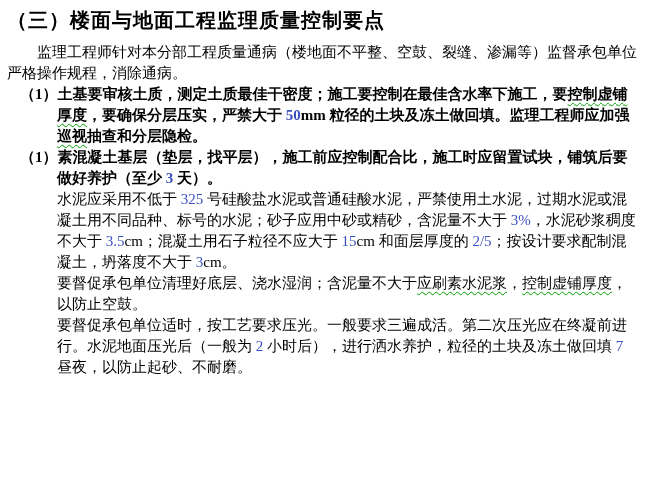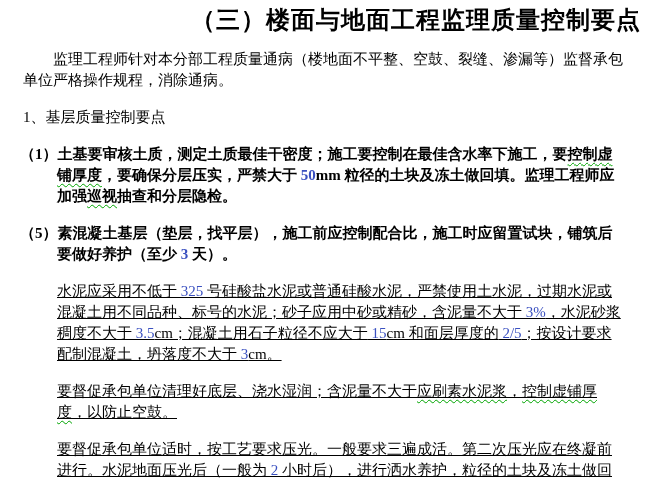--- a/index.html
+++ b/index.html
@@ -13,56 +13,55 @@
     overflow: hidden;
     font-family: "Liberation Serif", "DejaVu Serif", serif;
     font-size: 15px;
     line-height: 21px;
     color: #000000;
   }
   .doc {
     padding: 5px 10px 0 7px;
   }
   .doc-title {
-    text-align: right;
+    text-align: left;
     font-weight: bold;
-    font-size: 24px;
+    font-size: 20px;
     line-height: 26px;
     margin: 2px 0 9px 0;
     letter-spacing: 1px;
   }
-  .blk { margin: 16px; }
+  .blk { margin: 0; }
   
   .para { text-indent: 2em; }
   
   .heading { }
   
   .item { margin-left: 50px; text-indent: -37px; font-weight: bold; }
   
-  .sub { margin-left: 50px; text-decoration: underline; }
+  .sub { margin-left: 50px; }
   .num {
     color: var(--num-color, #3a50c0);
     font-family: "Liberation Serif", serif;
   }
   .wavy {
     text-decoration: underline;
     text-decoration-style: wavy;
     text-decoration-color: var(--wavy-color, #00a400);
     text-decoration-thickness: 1px;
     text-underline-offset: 3px;
     text-decoration-skip-ink: none;
   }
 </style>
 </head>
 <body style="background: rgb(255, 255, 255); color: rgb(0, 0, 0);">
 
 <div class="doc">
   <div class="doc-title">（三）楼面与地面工程监理质量控制要点</div>
   <div>
       <div class="blk para"><span>监理工程师针对本分部工程质量通病（楼地面不平整、空鼓、裂缝、渗漏等）监督承包单位严格操作规程，消除通病。</span></div>
-      <div class="blk heading"><span>1、基层质量控制要点</span></div>
       <div class="blk item"><span>（1）土基要审核土质，测定土质最佳干密度；施工要控制在最佳含水率下施工，要</span><span class="wavy">控制虚铺厚度</span><span>，要确保分层压实，严禁大于</span><span class="num"> 50</span><span>mm 粒径的土块及冻土做回填。监理工程师应加强</span><span class="wavy">巡视</span><span>抽查和分层隐检。</span></div>
-      <div class="blk item"><span>（5）素混凝土基层（垫层，找平层），施工前应控制配合比，施工时应留置试块，铺筑后要做好养护（至少</span><span class="num"> 3 </span><span>天）。</span></div>
+      <div class="blk item"><span>（1）素混凝土基层（垫层，找平层），施工前应控制配合比，施工时应留置试块，铺筑后要做好养护（至少</span><span class="num"> 3 </span><span>天）。</span></div>
       <div class="blk sub"><span>水泥应采用不低于</span><span class="num"> 325 </span><span>号硅酸盐水泥或普通硅酸水泥，严禁使用土水泥，过期水泥或混凝土用不同品种、标号的水泥；砂子应用中砂或精砂，含泥量不大于</span><span class="num"> 3%</span><span>，水泥砂浆稠度不大于</span><span class="num"> 3.5</span><span>cm；混凝土用石子粒径不应大于</span><span class="num"> 15</span><span>cm 和面层厚度的</span><span class="num"> 2/5</span><span>；按设计要求配制混凝土，坍落度不大于</span><span class="num"> 3</span><span>cm。</span></div>
       <div class="blk sub"><span>要督促承包单位清理好底层、浇水湿润；含泥量不大于</span><span class="wavy">应刷素水泥浆</span><span>，</span><span class="wavy">控制虚铺厚度</span><span>，以防止空鼓。</span></div>
       <div class="blk sub"><span>要督促承包单位适时，按工艺要求压光。一般要求三遍成活。第二次压光应在终凝前进行。水泥地面压光后（一般为</span><span class="num"> 2 </span><span>小时后），进行洒水养护，粒径的土块及冻土做回填</span><span class="num"> 7 </span><span>昼夜，以防止起砂、不耐磨。</span></div>
     </div>
 </div>
 
 </body></html>

